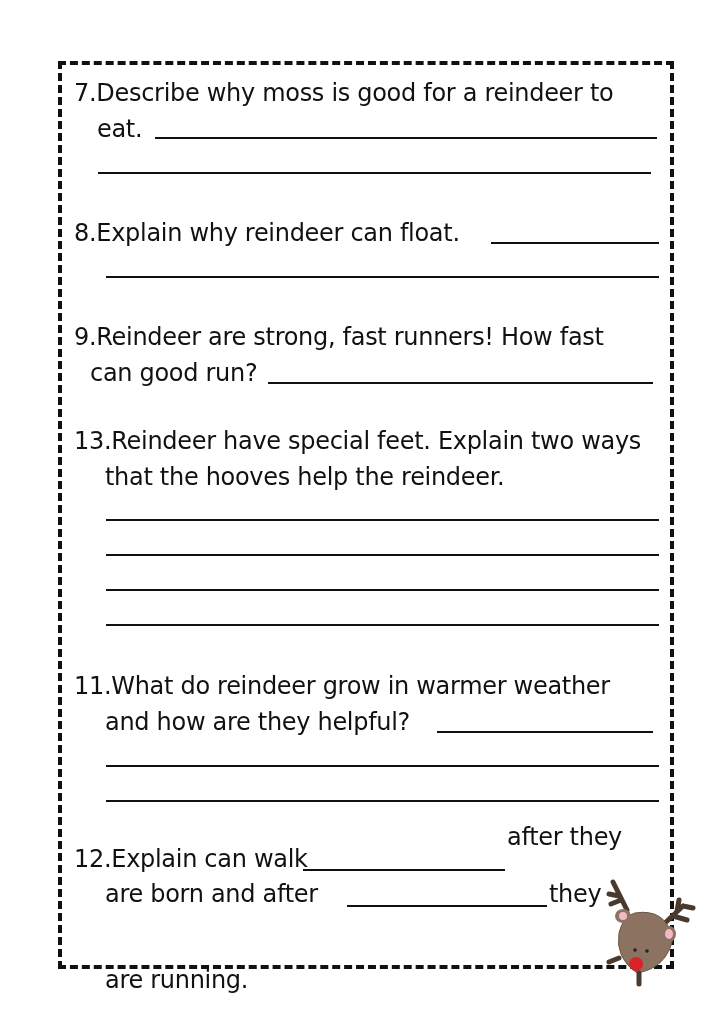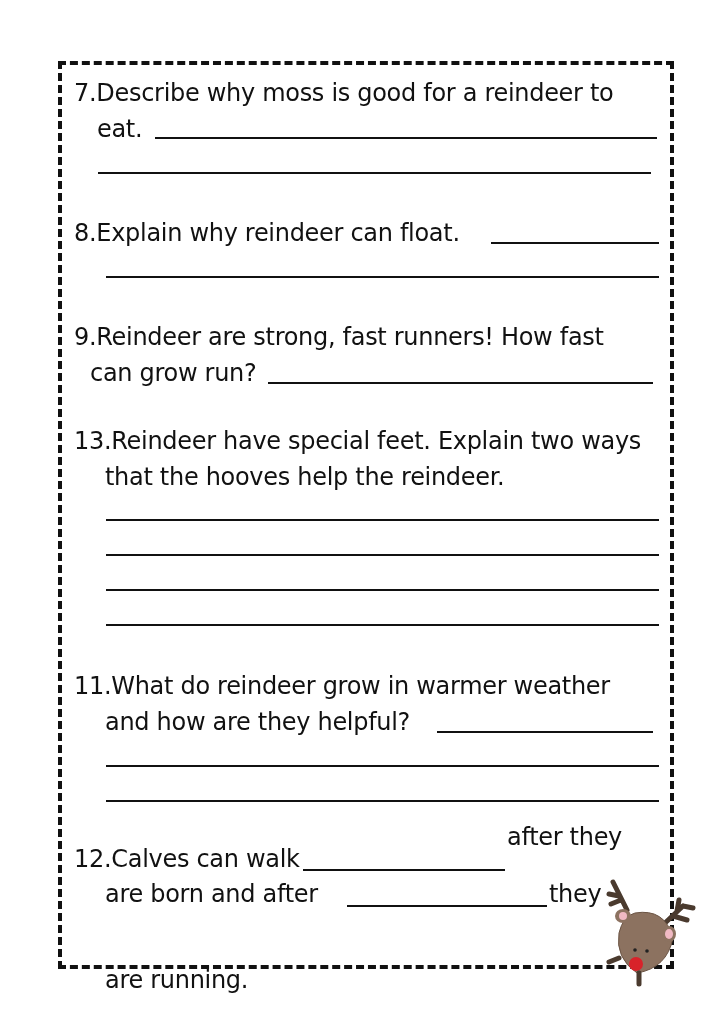--- a/index.html
+++ b/index.html
@@ -25,42 +25,42 @@
 
 <div class="q" style="left:74px;top:216px">
   <span>8.</span><span>Explain why reindeer can float.</span>
 </div>
 <div class="line" style="left:491px;top:242px;width:168px"></div>
 <div class="line" style="left:106px;top:276px;width:553px"></div>
 
 <div class="q" style="left:74px;top:320px">
   <span>9.</span><span>Reindeer are strong, fast runners! How fast</span>
 </div>
-<div class="q" style="left:90px;top:356px">can grow run?</div>
+<div class="q" style="left:90px;top:356px">can good run?</div>
 <div class="line" style="left:268px;top:382px;width:385px"></div>
 
 <div class="q" style="left:74px;top:424px">
   <span>13.</span><span>Reindeer have special feet. Explain two ways</span>
 </div>
 <div class="q" style="left:105px;top:460px">that the hooves help the reindeer.</div>
 <div class="line" style="left:106px;top:519px;width:553px"></div>
 <div class="line" style="left:106px;top:554px;width:553px"></div>
 <div class="line" style="left:106px;top:589px;width:553px"></div>
 <div class="line" style="left:106px;top:624px;width:553px"></div>
 
 <div class="q" style="left:74px;top:669px">
   <span>11.</span><span>What do reindeer grow in warmer weather</span>
 </div>
 <div class="q" style="left:105px;top:705px">and how are they helpful?</div>
 <div class="line" style="left:437px;top:731px;width:216px"></div>
 <div class="line" style="left:106px;top:765px;width:553px"></div>
 <div class="line" style="left:106px;top:800px;width:553px"></div>
 
 <div class="q" style="left:74px;top:842px">
-  <span>12.</span><span>Calves can walk</span>
+  <span>12.</span><span>Explain can walk</span>
 </div>
 <div class="line" style="left:303px;top:869px;width:202px"></div>
 <div class="q" style="left:507px;top:820px">after they</div>
 <div class="q" style="left:105px;top:877px">are born and after</div>
 <div class="line" style="left:347px;top:905px;width:200px"></div>
 <div class="q" style="left:549px;top:877px">they</div>
 <div class="q" style="left:105px;top:963px">are running.</div>
 
 <svg class="reindeer" viewBox="0 0 95 110">
   <g stroke="#4a3a2e" stroke-width="5" stroke-linecap="round" fill="none">

